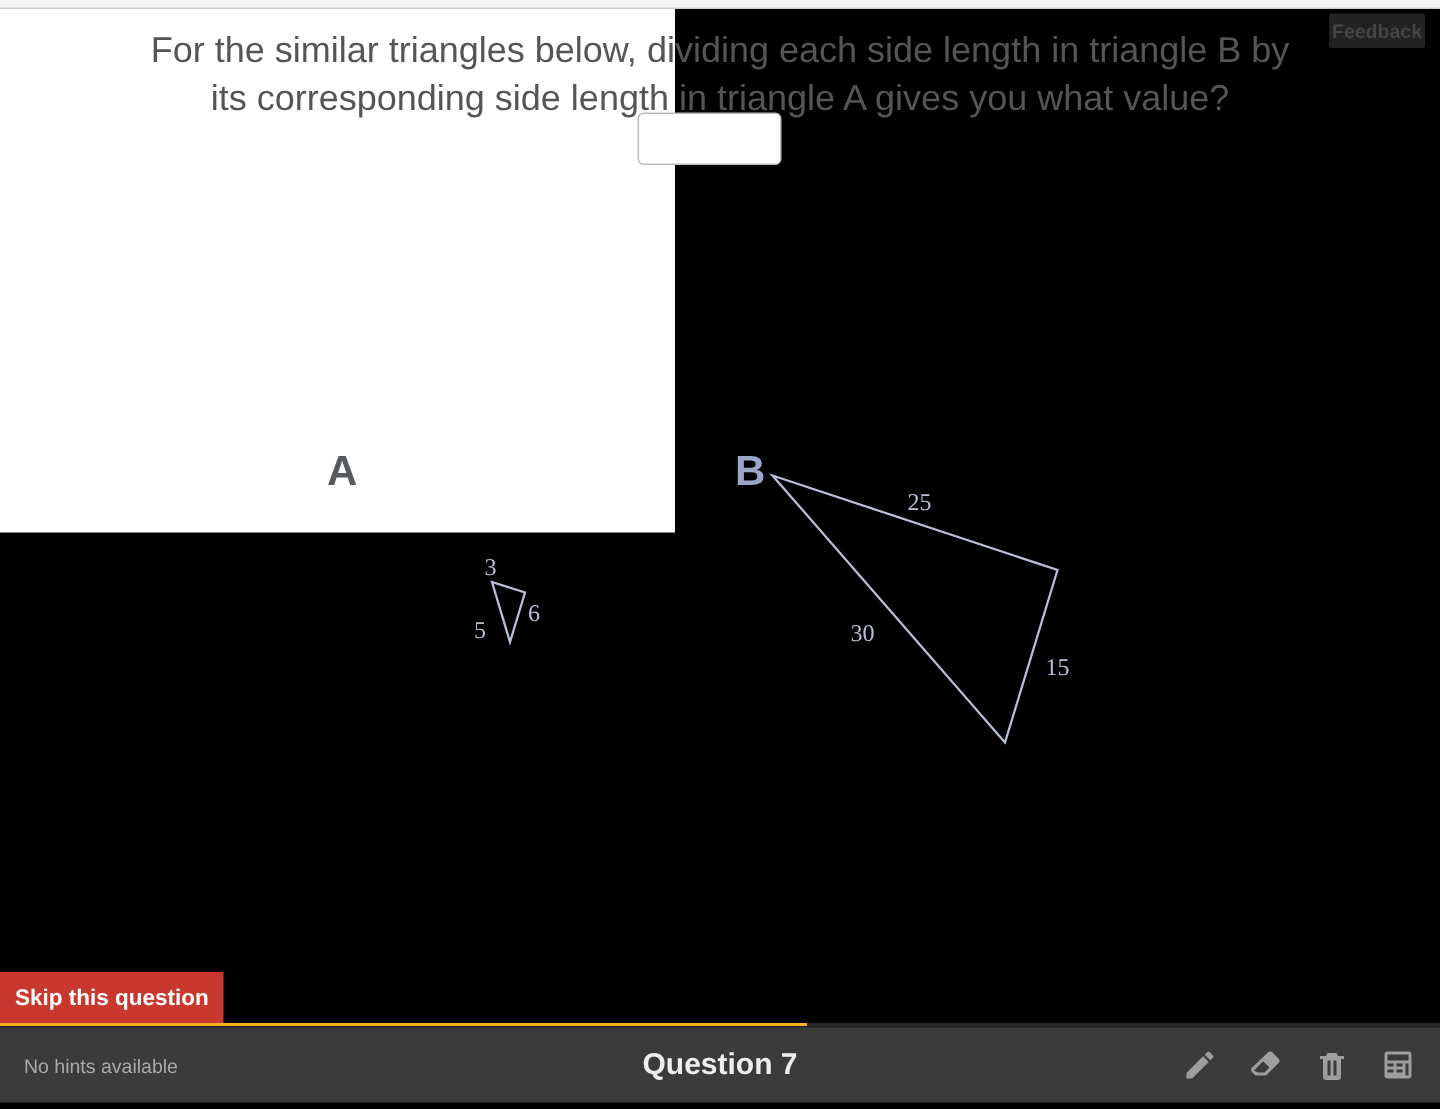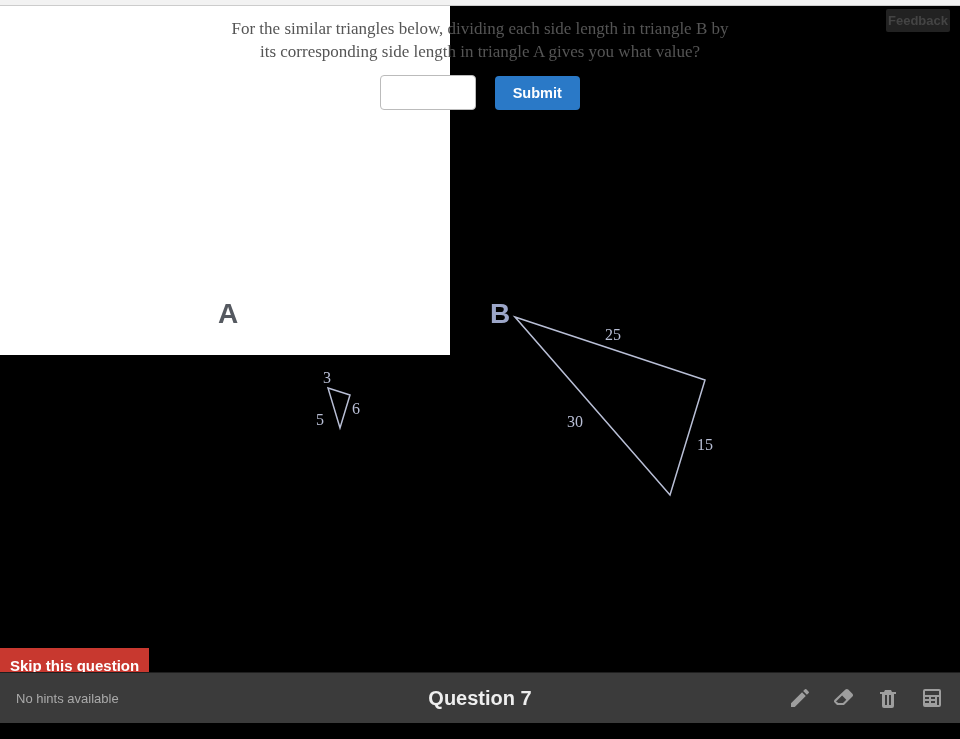--- a/index.html
+++ b/index.html
@@ -11,22 +11,22 @@
     background: #f2f2f2; border-bottom: 1px solid #ccc;
   }
 
   .white-panel {
     position: absolute; top: 6px; left: 0; width: 450px; height: 349px;
     background: #fff;
   }
 
   .question-text {
     position: absolute; top: 18px; left: 0; width: 960px;
-    text-align: center; color: #555; font-size: 17px; line-height: 1.35;
-    font-family: Liberation Serif, serif;
+    text-align: center; color: #555; font-size: 24px; line-height: 1.35;
+    font-family: Liberation Sans, sans-serif;
   }
 
   .answer-row {
     position: absolute; top: 75px; left: 0; width: 960px; text-align: center;
   }
   .answer-input {
     display: inline-block; width: 96px; height: 35px;
     border: 1px solid #bbb; border-radius: 4px; background: #fff;
     font-size: 16px; padding: 0 8px; vertical-align: middle;
     margin-right: 14px;
@@ -69,21 +69,21 @@
 
   .progress-track {
     position: absolute; left: 0; right: 0; top: 682px; height: 6px;
     background: #2a2a2a;
   }
   .progress-fill {
     height: 100%; width: 56%; background: #f4b020;
   }
 
   .footer {
-    position: absolute; left: 0; right: 0; bottom: 16px; height: 51px;
+    position: absolute; left: 0; right: 0; bottom: 4px; height: 51px;
     background: #3b3b3b;
     display: flex; align-items: center;
     border-top: 1px solid #1f1f1f;
   }
   .hints {
     color: #aaa; font-size: 13px; padding-left: 16px; flex: 0 0 auto; width: 380px;
   }
   .qlabel {
     position: absolute; left: 50%; transform: translateX(-50%);
     color: #eee; font-weight: 700; font-size: 20px;
@@ -102,21 +102,20 @@
 
 <div class="white-panel"></div>
 
 <div class="question-text">
   <span>For the similar triangles below, dividing each side length in triangle B by</span><br>
   <span>its corresponding side length in triangle A gives you what value?</span>
 </div>
 
 <div class="answer-row">
   <input class="answer-input" type="text" value="" style="">
-  <button class="submit-btn">Submit</button>
 </div>
 
 <button class="feedback-btn">Feedback</button>
 
 <div class="label-A">A</div>
 <div class="label-B">B</div>
 
 <svg class="svg-stage" viewBox="0 0 960 690">
 
   <polygon class="tri" points="328,388 350,395 340,428"></polygon>

